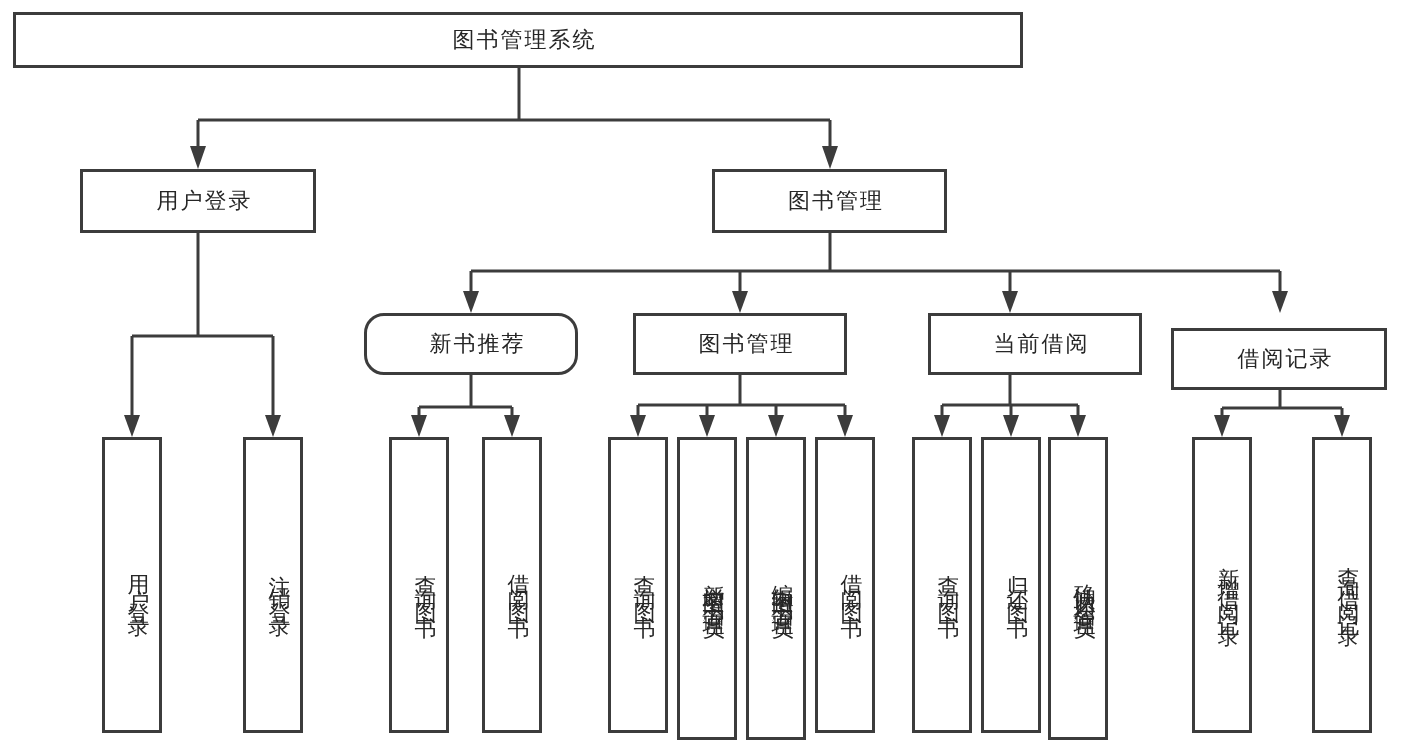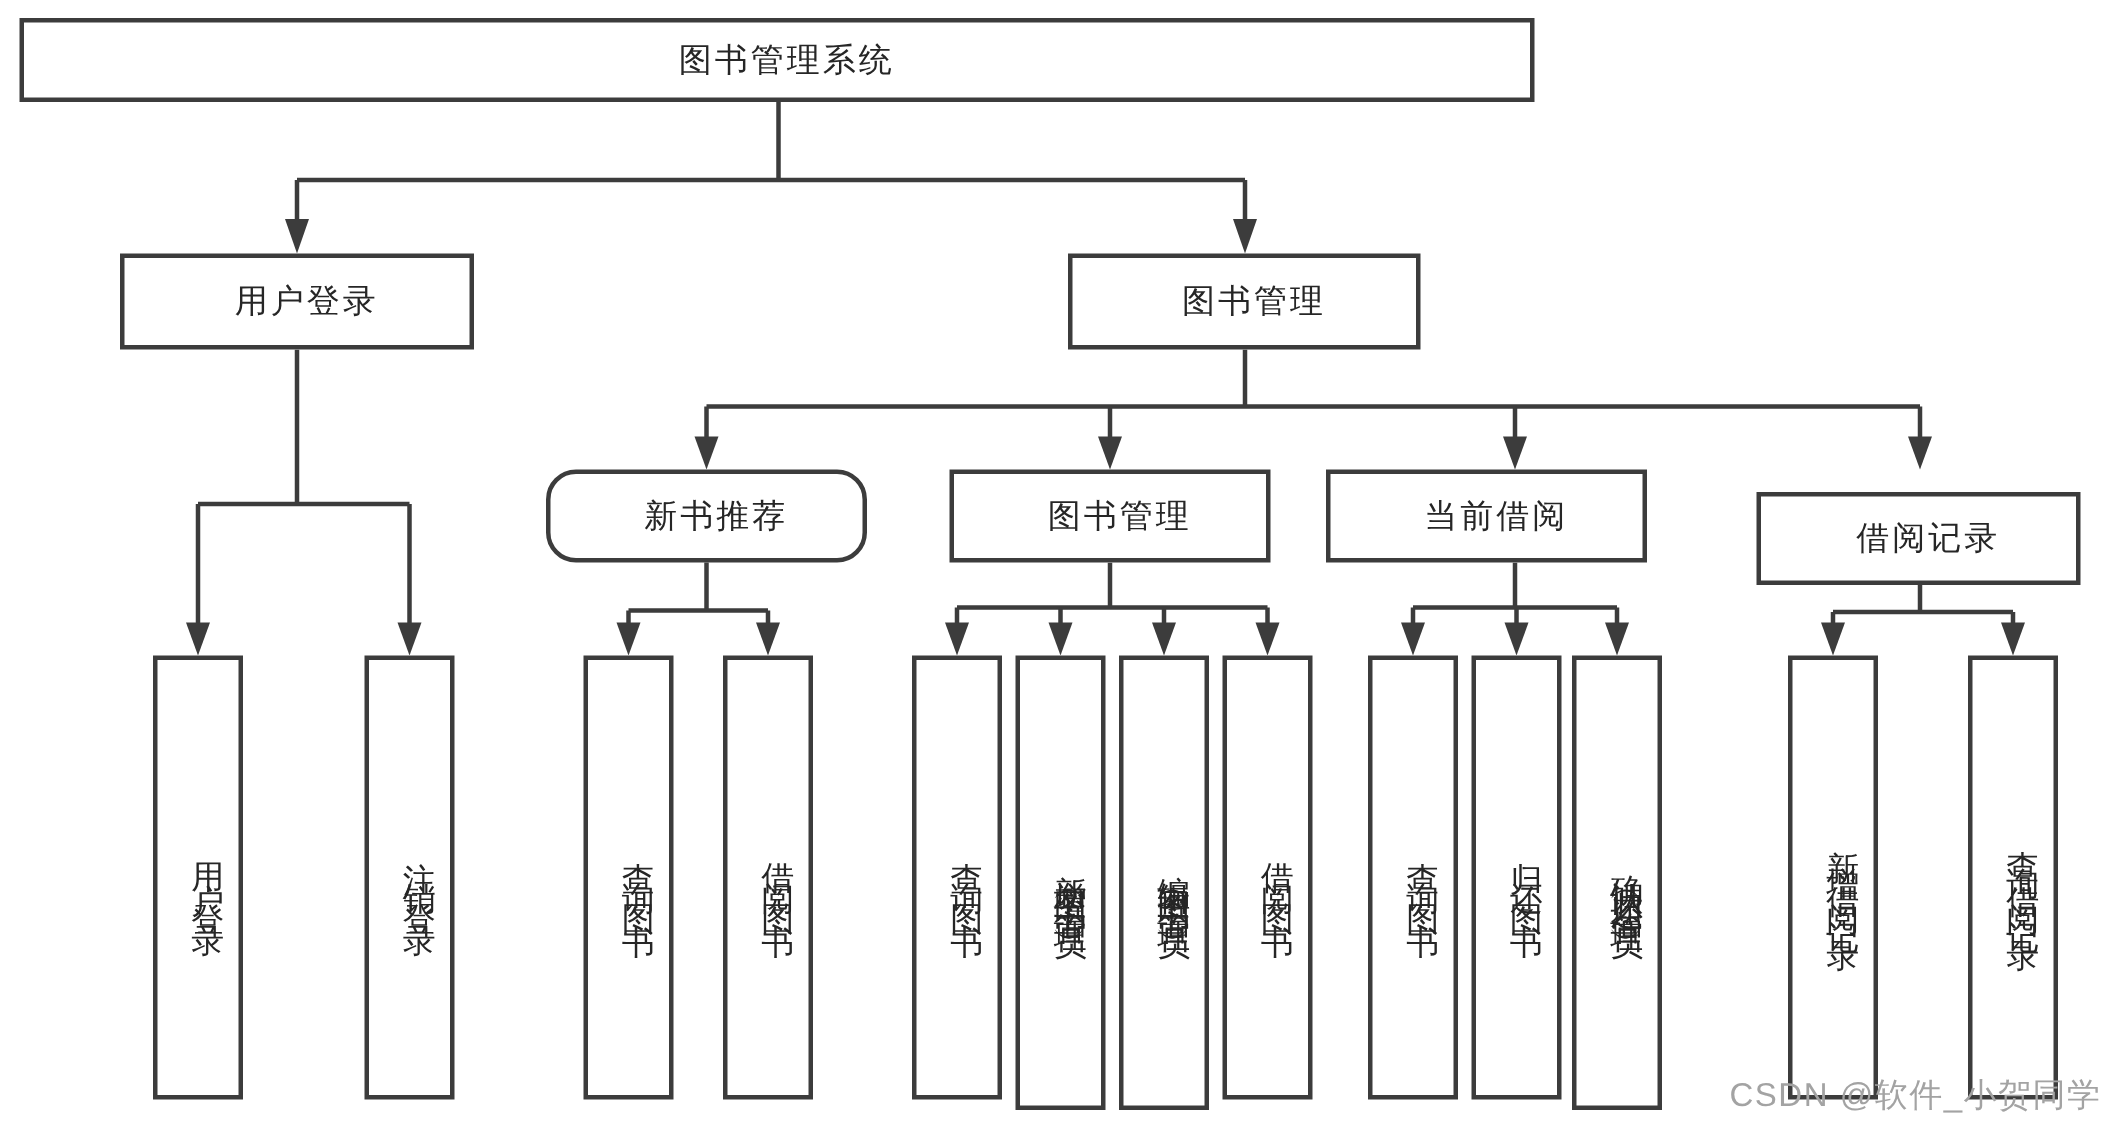--- a/index.html
+++ b/index.html
@@ -117,21 +117,21 @@
   <div class="box" style="left:712px; top:169px; width:235px; height:64px;">
     <span class="lbl">图书管理</span>
   </div>
 
   <div class="box" style="left:364px; top:313px; width:214px; height:62px;border-radius:20px;">
     <span class="lbl">新书推荐</span>
   </div>
   <div class="box" style="left:633px; top:313px; width:214px; height:62px;">
     <span class="lbl">图书管理</span>
   </div>
-  <div class="box" style="left:884px; top:313px; width:214px; height:62px;">
+  <div class="box" style="left:928px; top:313px; width:214px; height:62px;">
     <span class="lbl">当前借阅</span>
   </div>
   <div class="box" style="left:1171px; top:313px; width:216px; height:62px;margin-top:15px;">
     <span class="lbl">借阅记录</span>
   </div>
 
   <div class="box leaf" style="left:102px; top:437px; width:60px; height:296px;">
     <span class="lbl">用户登录</span>
   </div>
   <div class="box leaf" style="left:243px; top:437px; width:60px; height:296px;">
@@ -168,14 +168,13 @@
     <span class="lbl tight">确认归还（管理员）</span>
   </div>
 
   <div class="box leaf" style="left:1192px; top:437px; width:60px; height:296px;">
     <span class="lbl mid">新增借阅记录</span>
   </div>
   <div class="box leaf" style="left:1312px; top:437px; width:60px; height:296px;">
     <span class="lbl mid">查询借阅记录</span>
   </div>
 
-  <div class="watermark">CSDN @软件_小贺同学</div>
 </div>
 
 </body></html>

